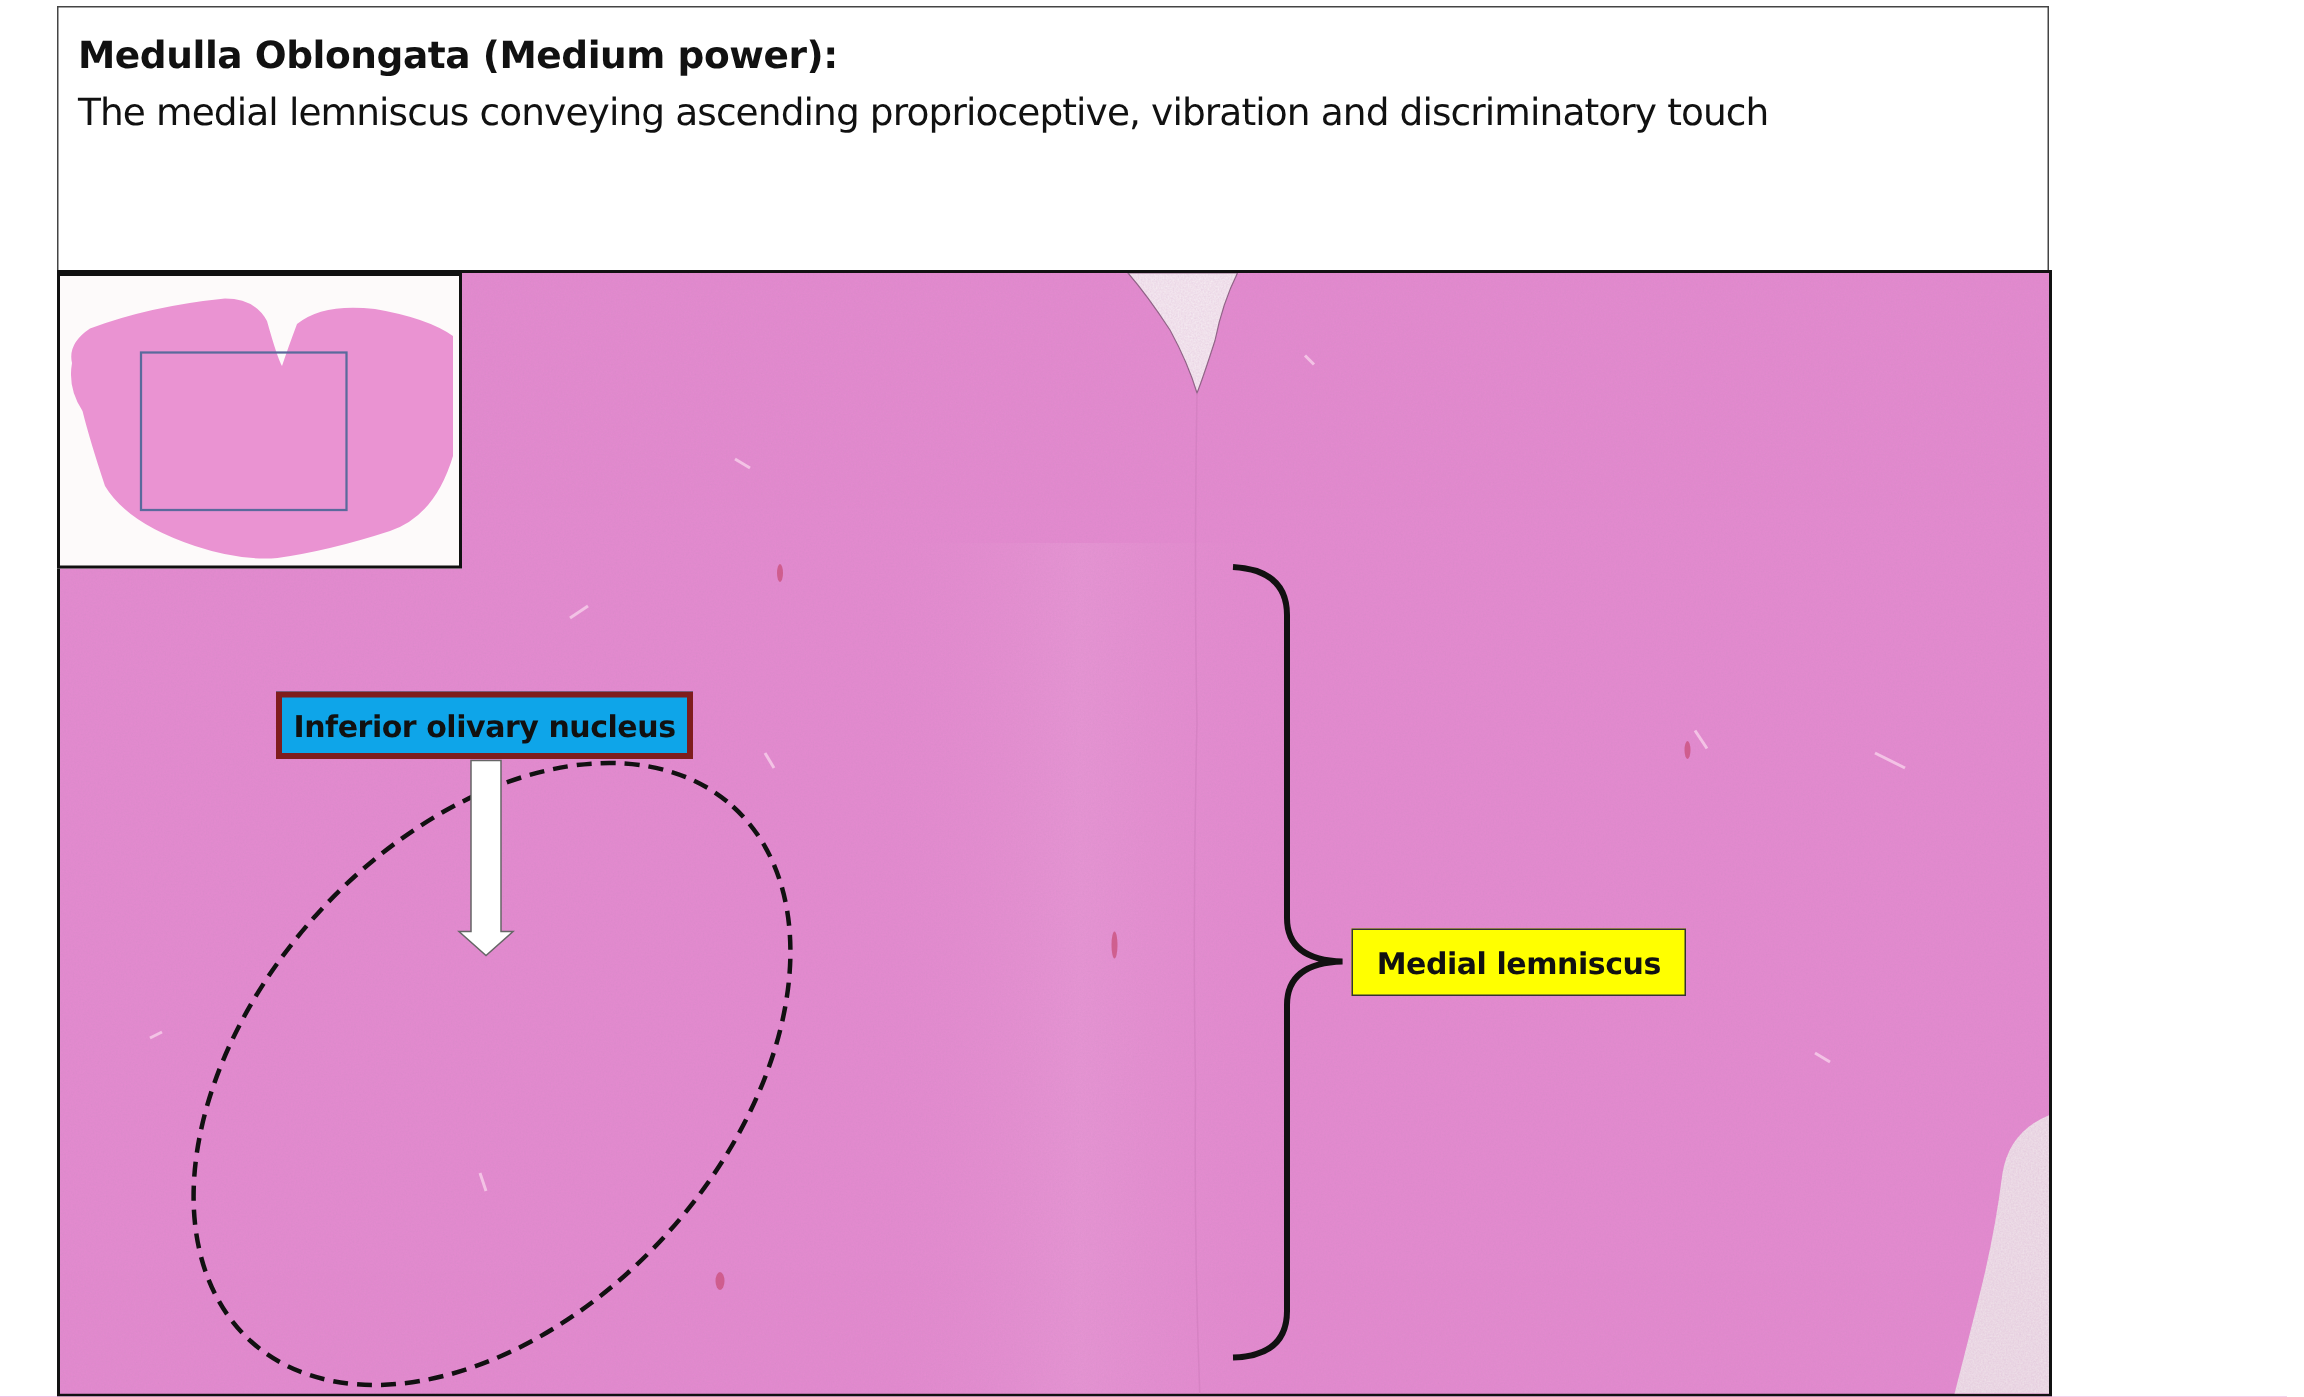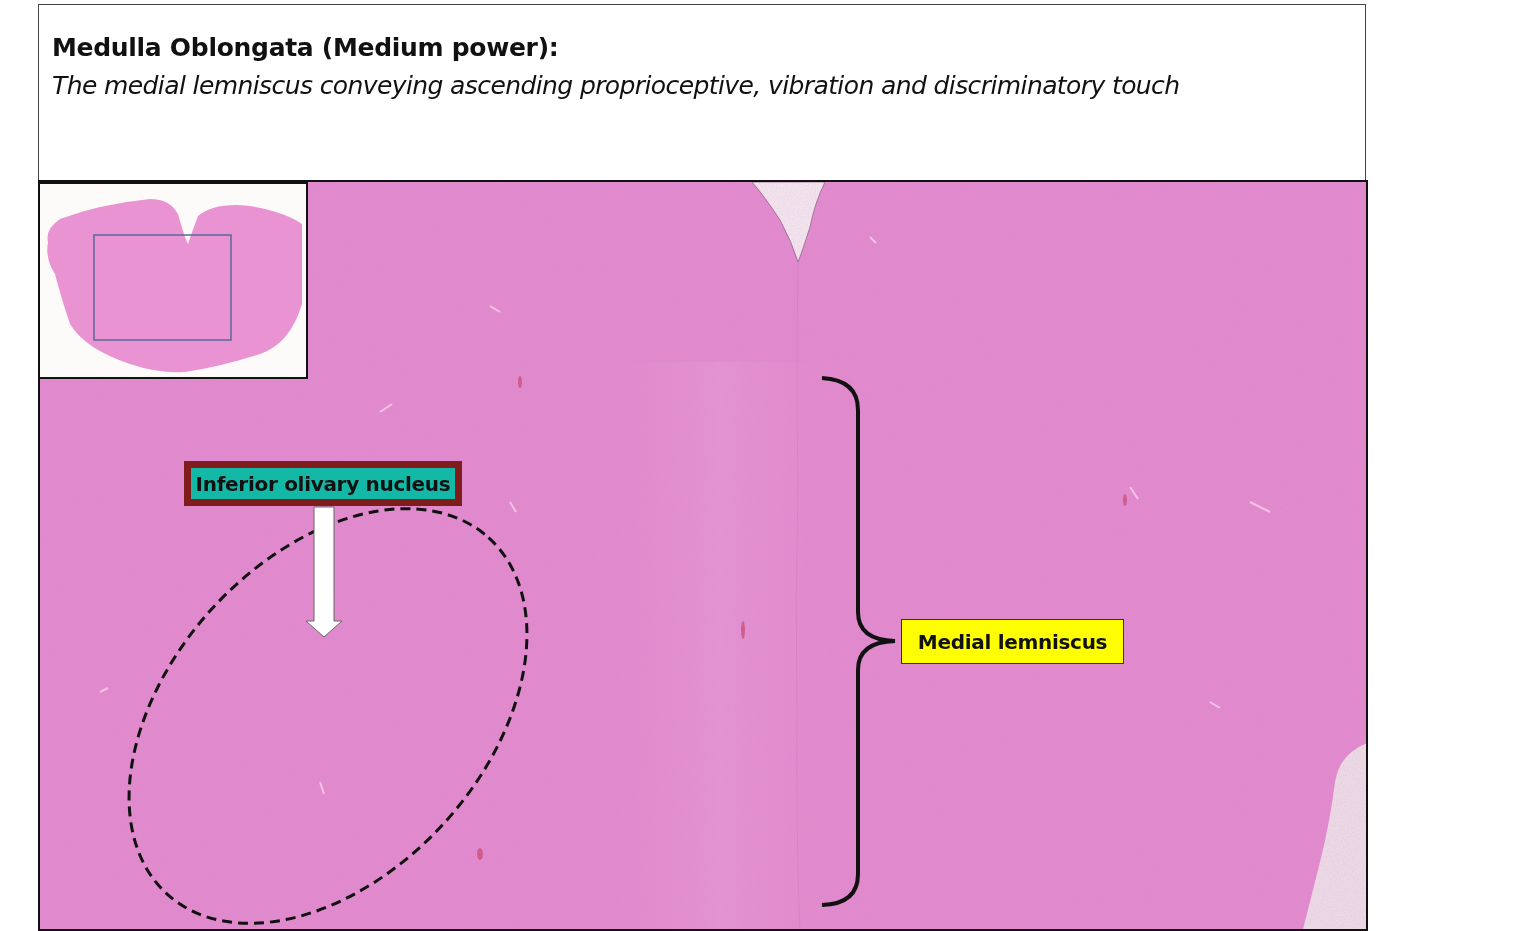--- a/index.html
+++ b/index.html
@@ -3,37 +3,37 @@
 <meta charset="utf-8">
 <style>
   html, body { margin:0; padding:0; }
   body {
     width:1536px; height:931px; background:#ffffff; position:relative; overflow:hidden;
     font-family:"Liberation Sans", sans-serif;
   }
   .caption {
     position:absolute; left:38px; top:4px; width:1328px; height:200px;
     border:1px solid #444; border-bottom:none; box-sizing:border-box; background:#fff;
-    padding:27px 0 0 13px;
+    padding:16px 0 0 13px;
     font-family:"DejaVu Sans", sans-serif; color:#111;
   }
   .caption-title { font-size:25px; font-weight:bold; line-height:32px; letter-spacing:-0.3px; }
-  .caption-body { font-size:25px; line-height:40px; letter-spacing:-0.6px; margin-top:2px;font-style:italic; }
+  .caption-body { font-size:25px; line-height:40px; letter-spacing:-0.6px; margin-top:2px; }
   .micrograph {
     position:absolute; left:38px; top:180px; width:1330px; height:751px;
     border:2px solid #111; box-sizing:border-box; overflow:hidden;
     background:#e58ad0;
   }
   .micrograph svg.tissue { position:absolute; left:0; top:0; }
   .inset {
     position:absolute; left:38px; top:182px; width:270px; height:197px;
     border:2px solid #111; box-sizing:border-box; background:#fdfafa; overflow:hidden;
   }
   .label-box {
-    position:absolute; background:#14b8a6; border:7px solid #7f1d1d;
+    position:absolute; background:#0ea5e9; border:4px solid #7f1d1d;
     font-family:"DejaVu Sans", sans-serif; font-weight:bold; color:#111;
     display:flex; align-items:center; justify-content:center; box-sizing:border-box;
   }
   .ion-label { left:184px; top:461px; width:278px; height:45px; font-size:20px; letter-spacing:-0.3px; }
   .ml-label { left:901px; top:619px; width:223px; height:45px; font-size:20px; background:#ffff00; border:1px solid #333; letter-spacing:-0.3px; }
   .overlay { position:absolute; left:0; top:0; pointer-events:none; }
   .right-pad { position:absolute; left:1368px; top:180px; width:168px; height:751px; background:#fff; }
 </style>
 </head>
 <body>

